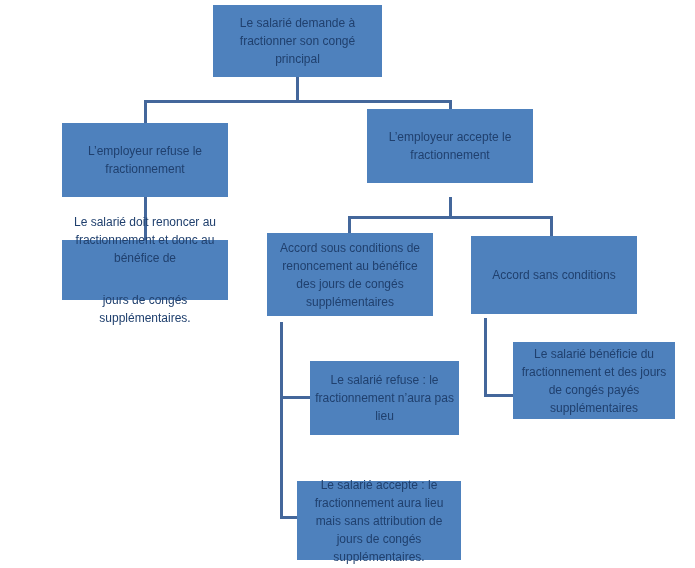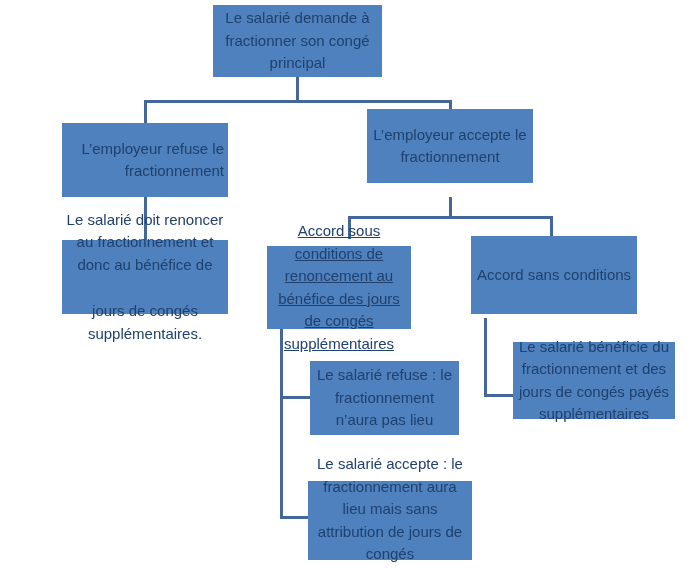--- a/index.html
+++ b/index.html
@@ -18,39 +18,39 @@
   }
   .node{
     position:absolute;
     background:var(--fill);
     color:var(--text);
     display:flex;
     flex-direction:column;
     align-items:center;
     justify-content:center;
     text-align:center;
-    font-size:15px;
+    font-size:12px;
     line-height:1.5;
     box-sizing:border-box;
     padding:2px 4px;
   }
   .node p{margin:0;}
   .node p + p{margin-top:24px;}
   .conn{position:absolute;background:var(--line);}
 
   
   #n-demande          {left:213px;top:5px;  width:169px;height:72px;}
-  #n-refuse-employeur {left:62px; top:123px;width:166px;height:74px;text-align:right;}
+  #n-refuse-employeur {left:62px; top:123px;width:166px;height:74px;}
   #n-accepte-employeur{left:367px;top:109px;width:166px;height:74px;}
-  #n-renoncer         {left:62px; top:240px;width:166px;height:74px;}
-  #n-accord-conditions{left:267px;top:246px;width:144px;height:83px;text-decoration:underline;}
+  #n-renoncer         {left:62px; top:240px;width:166px;height:60px;}
+  #n-accord-conditions{left:267px;top:233px;width:166px;height:83px;}
   #n-accord-sans      {left:471px;top:236px;width:166px;height:78px;}
   #n-salarie-refuse   {left:310px;top:361px;width:149px;height:74px;}
   #n-salarie-beneficie{left:513px;top:342px;width:162px;height:77px;}
-  #n-salarie-accepte  {left:308px;top:481px;width:164px;height:79px;}
+  #n-salarie-accepte  {left:297px;top:481px;width:164px;height:79px;}
 
   
   #c1-stub {left:296px;top:77px; width:3px;  height:26px;}
   #c1-hbar {left:144px;top:100px;width:308px;height:3px;}
   #c1-dropl{left:144px;top:100px;width:3px;  height:23px;}
   #c1-dropr{left:449px;top:100px;width:3px;  height:23px;}
 
   #c2-stub {left:449px;top:197px;width:3px;  height:22px;}
   #c2-hbar {left:348px;top:216px;width:205px;height:3px;}
   #c2-dropl{left:348px;top:216px;width:3px;  height:23px;}

